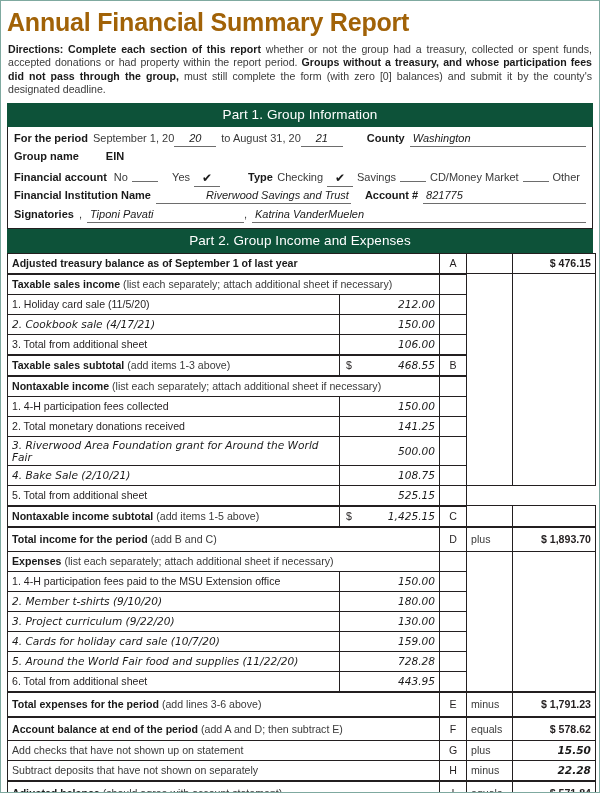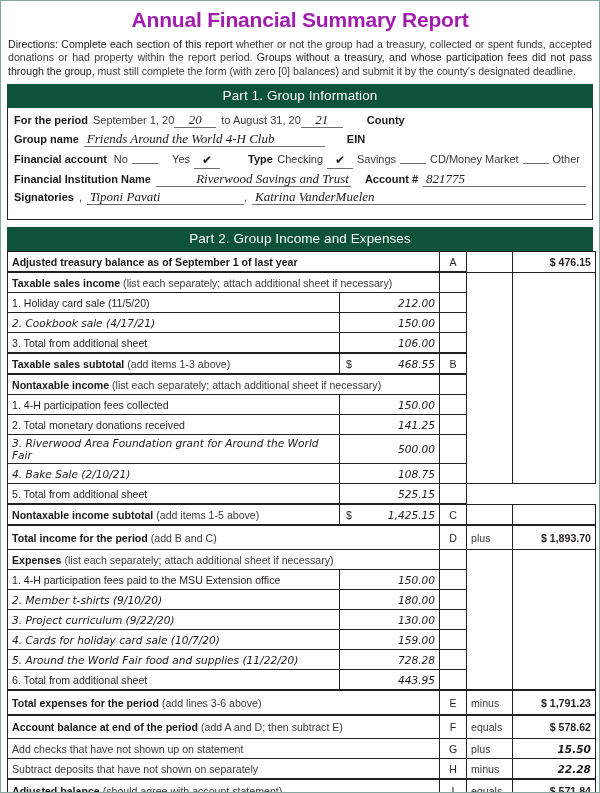--- a/index.html
+++ b/index.html
@@ -15,73 +15,71 @@
     width:600px;height:793px;
     box-sizing:border-box;
     border:1.5px solid #7fa9a0;
     background:#fff;
     overflow:hidden;
   }
   .inner{padding:4px 6px 0 6px;}
 
   
   .title{
-    text-align:center;
-    font-size:21px;
+    font-size:25px;
     font-weight:bold;
     letter-spacing:-0.2px;
     margin:3px 0 6px 0;
-    color:#a21caf;
+    color:#a16207;
   }
 
   
   .directions{
     font-size:10.6px;
     line-height:13.4px;
     color:#3a3a3a;
     text-align:justify;
     margin:0 1px 6px 1px;
   }
-  .directions b{color:#1a1a1a;font-weight:normal;}
+  .directions b{color:#1a1a1a;font-weight:bold;}
 
   
   .bar{
     background:#0d5239;
     color:#ffffff;
     text-align:center;
     font-size:13.5px;
     font-weight:normal;
     padding:4px 0 5px 0;
     letter-spacing:0.1px;
   }
 
   
   .p1box{
     border:1px solid #231f20;
     border-top:none;
-    padding:4px 6px 14px 6px;
-    margin-bottom:7px;
+    padding:4px 6px 5px 6px;
   }
   .p1row{
     display:flex;
     align-items:baseline;
     font-size:11px;
     line-height:15px;
     white-space:nowrap;
     margin-bottom:2.5px;
   }
   .p1row:last-child{margin-bottom:0;}
   .lbl{font-weight:bold;color:#1a1a1a;}
   .plain{color:#3a3a3a;font-weight:normal;}
   .gap{display:inline-block;width:5px;}
   
   .hw{
-    font-family:Liberation Serif, serif;
+    font-family:Liberation Sans, sans-serif;
     font-style:italic;
-    font-size:13px;
+    font-size:11px;
     color:#1a1a1a;
     padding:0 2px;
   }
   .ul{
     border-bottom:1px solid #6d6d6d;
     display:inline-block;
     text-align:center;
     vertical-align:baseline;
     min-height:13px;
   }
@@ -154,26 +152,26 @@
         <span class="lbl">For the period</span>
         <span class="gap"></span>
         <span class="plain">September 1, 20</span>
         <span class="ul hw" style="width:38px">20</span>
         <span class="gap"></span>
         <span class="plain">to August 31, 20</span>
         <span class="ul hw" style="width:38px">21</span>
         <span style="display:inline-block;width:24px"></span>
         <span class="lbl">County</span>
         <span class="gap"></span>
+        <span class="ul grow hw" style="text-align:left;padding-left:3px">Washington</span>
       </div>
 
       <div class="p1row">
         <span class="lbl">Group name</span>
         <span class="gap"></span>
-        <span class="ul hw" style="width:236px;text-align:left;padding-left:3px">Friends Around the World 4-H Club</span>
         <span style="display:inline-block;width:22px"></span>
         <span class="lbl">EIN</span>
         <span class="gap"></span>
       </div>
 
       <div class="p1row">
         <span class="lbl">Financial account</span>
         <span style="display:inline-block;width:8px"></span>
         <span class="plain">No</span>
         <span class="ul tick" style="width:30px;margin:0 4px"></span>

